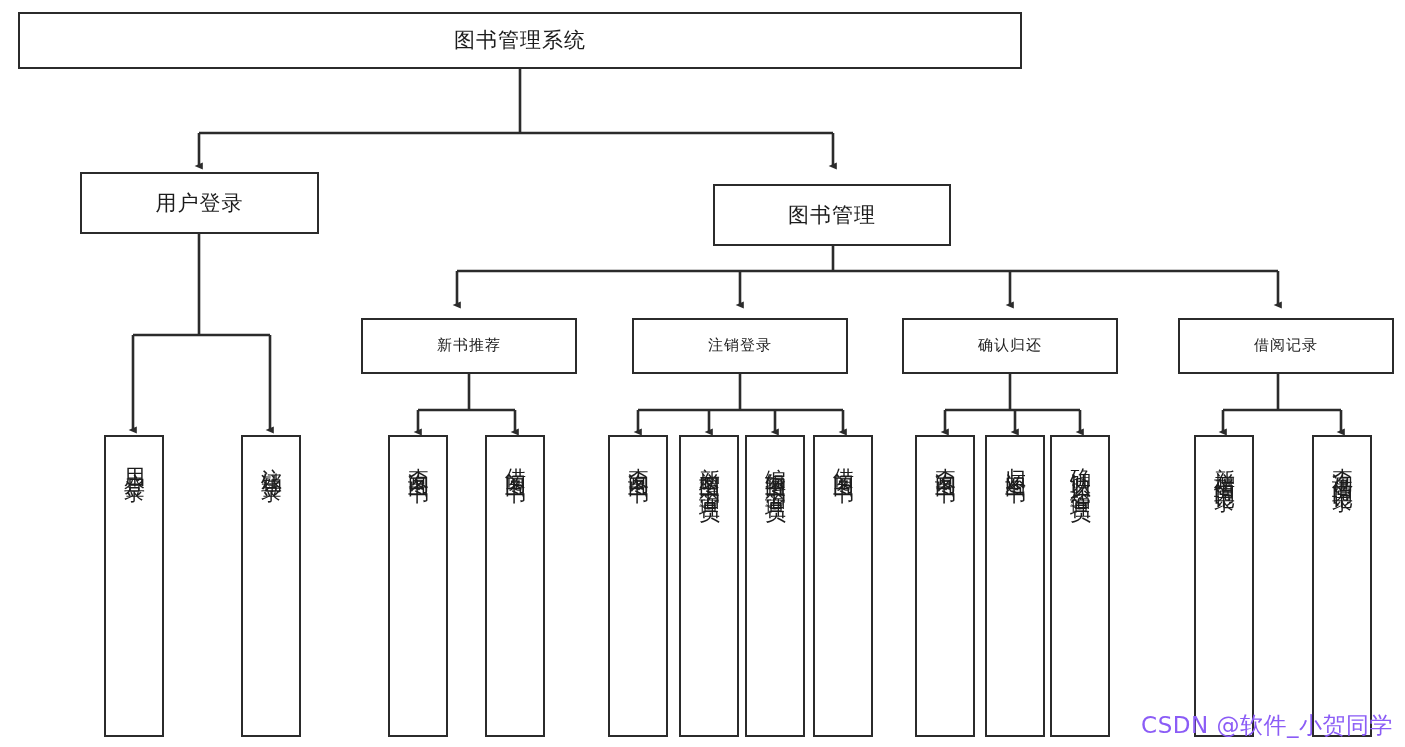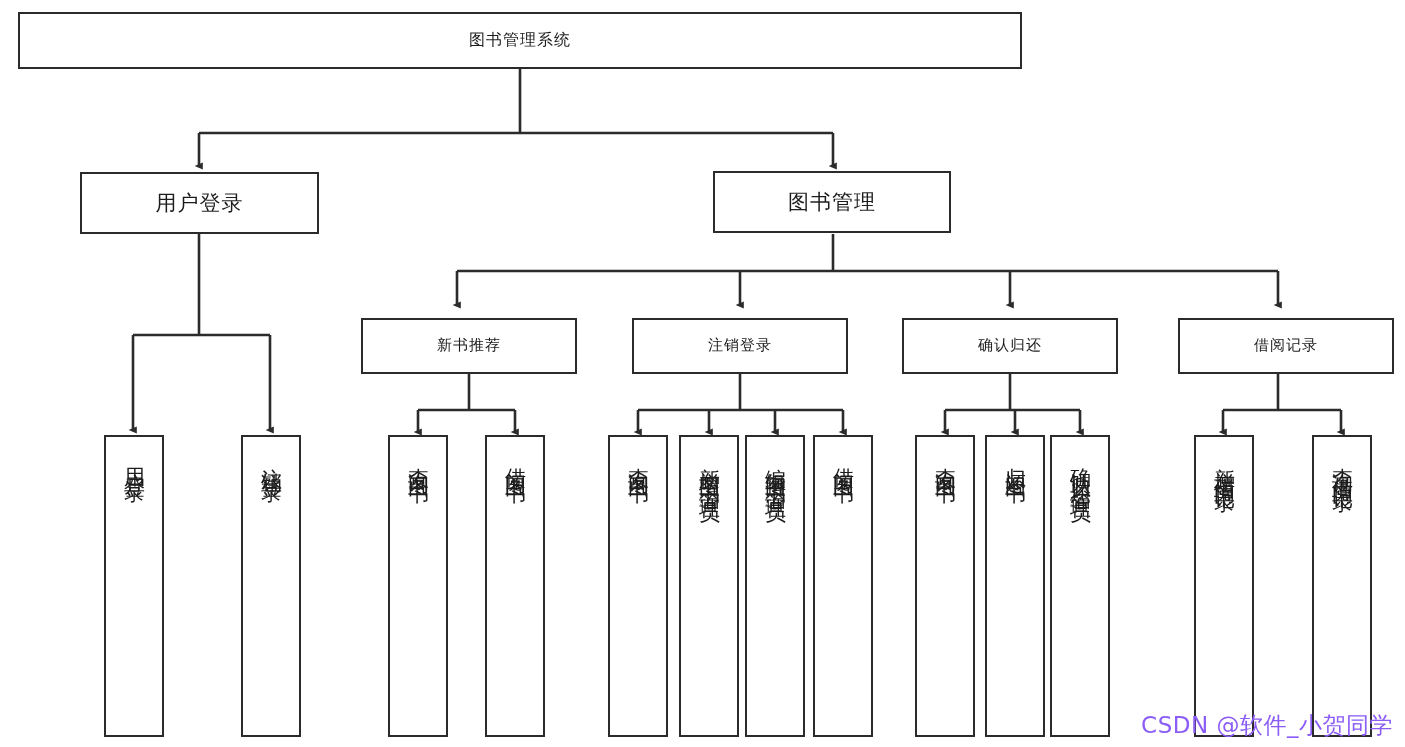--- a/index.html
+++ b/index.html
@@ -37,21 +37,21 @@
     z-index: 2;
   }
   .node-label {
     color: #1c1c1c;
     font-size: 21px;
     line-height: 1.18;
     letter-spacing: 1px;
     white-space: nowrap;
     text-align: center;
   }
-  .node.level-0 .node-label { font-size: 16px; }
+  .node.level-0 .node-label { font-size: 21px; }
   .node.level-1 .node-label { font-size: 21px; }
   .node.level-2 .node-label { font-size: 15px; }
 
   
   .node.leaf {
     align-items: flex-start;
     padding-top: 14px;
   }
   .node.leaf .node-label {
     writing-mode: vertical-rl;
@@ -128,21 +128,21 @@
     </g>
   </svg>
 
   <div class="node level-0" style="left:18px; top:12px; width:1004px; height:57px;">
     <span class="node-label">图书管理系统</span>
   </div>
 
   <div class="node level-1" style="left:80px; top:172px; width:239px; height:62px;">
     <span class="node-label">用户登录</span>
   </div>
-  <div class="node level-1" style="left:713px; top:171px; width:238px; height:62px;">
+  <div class="node level-1" style="left:713px; top:184px; width:238px; height:62px;">
     <span class="node-label">图书管理</span>
   </div>
 
   <div class="node level-2" style="left:361px; top:318px; width:216px; height:56px;">
     <span class="node-label">新书推荐</span>
   </div>
   <div class="node level-2" style="left:632px; top:318px; width:216px; height:56px;">
     <span class="node-label">注销登录</span>
   </div>
   <div class="node level-2" style="left:902px; top:318px; width:216px; height:56px;">

